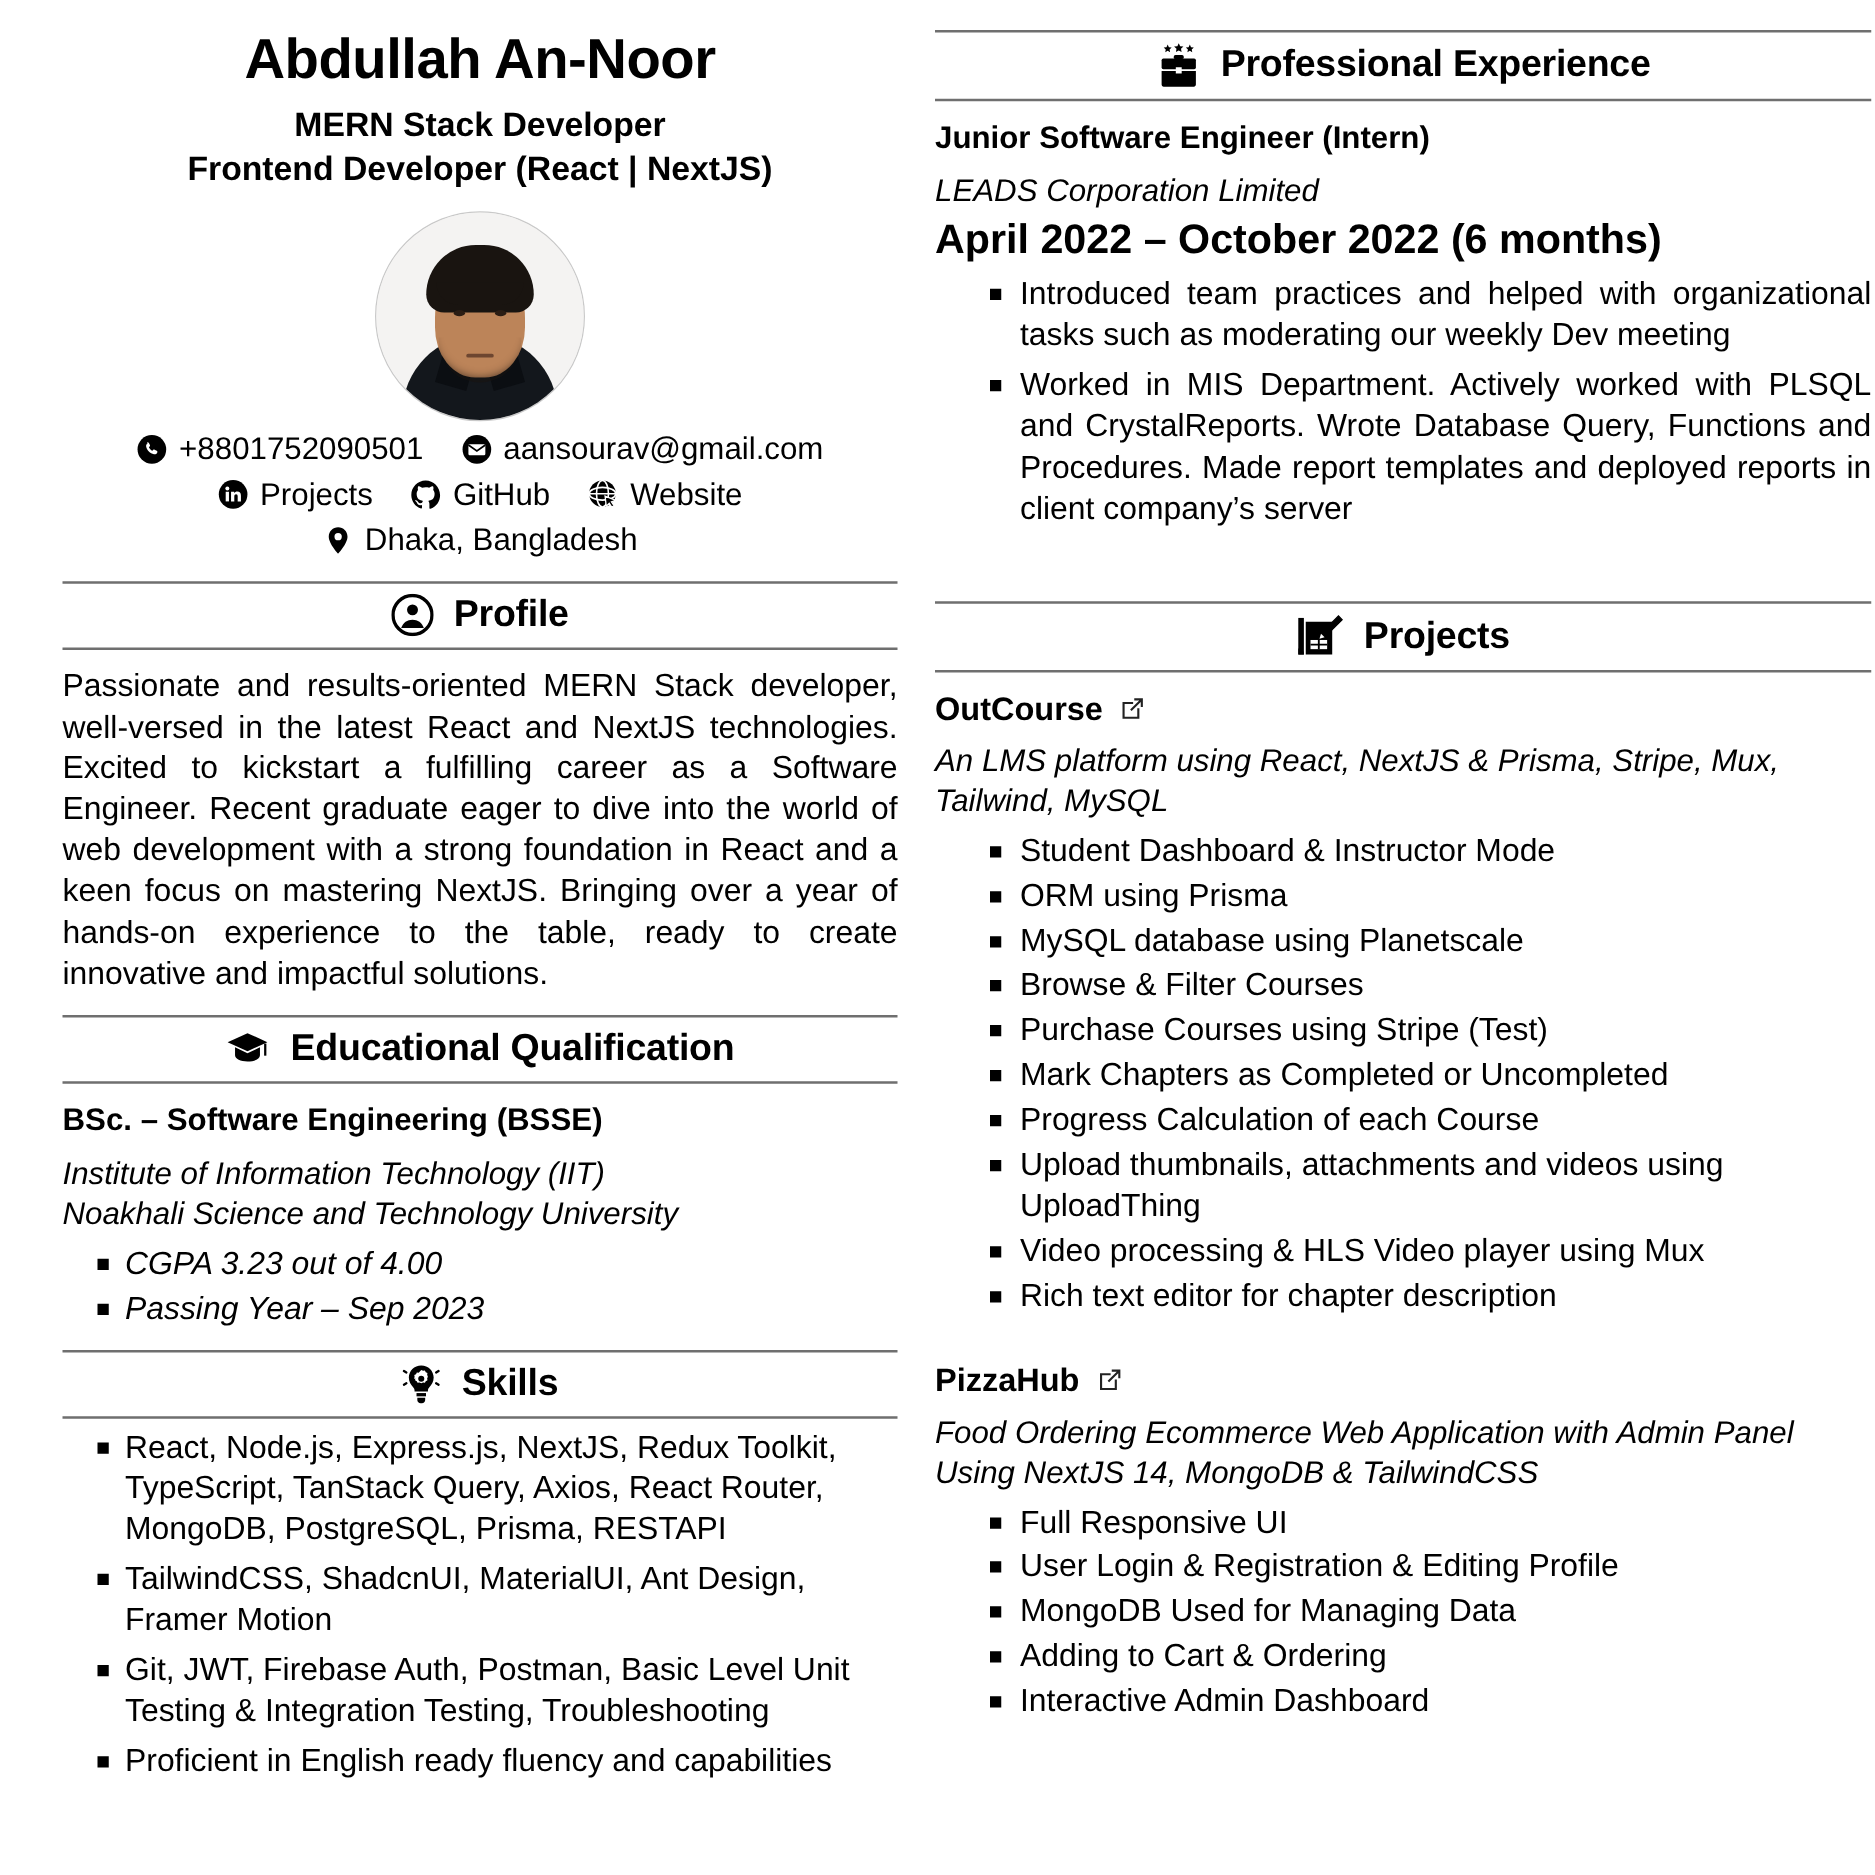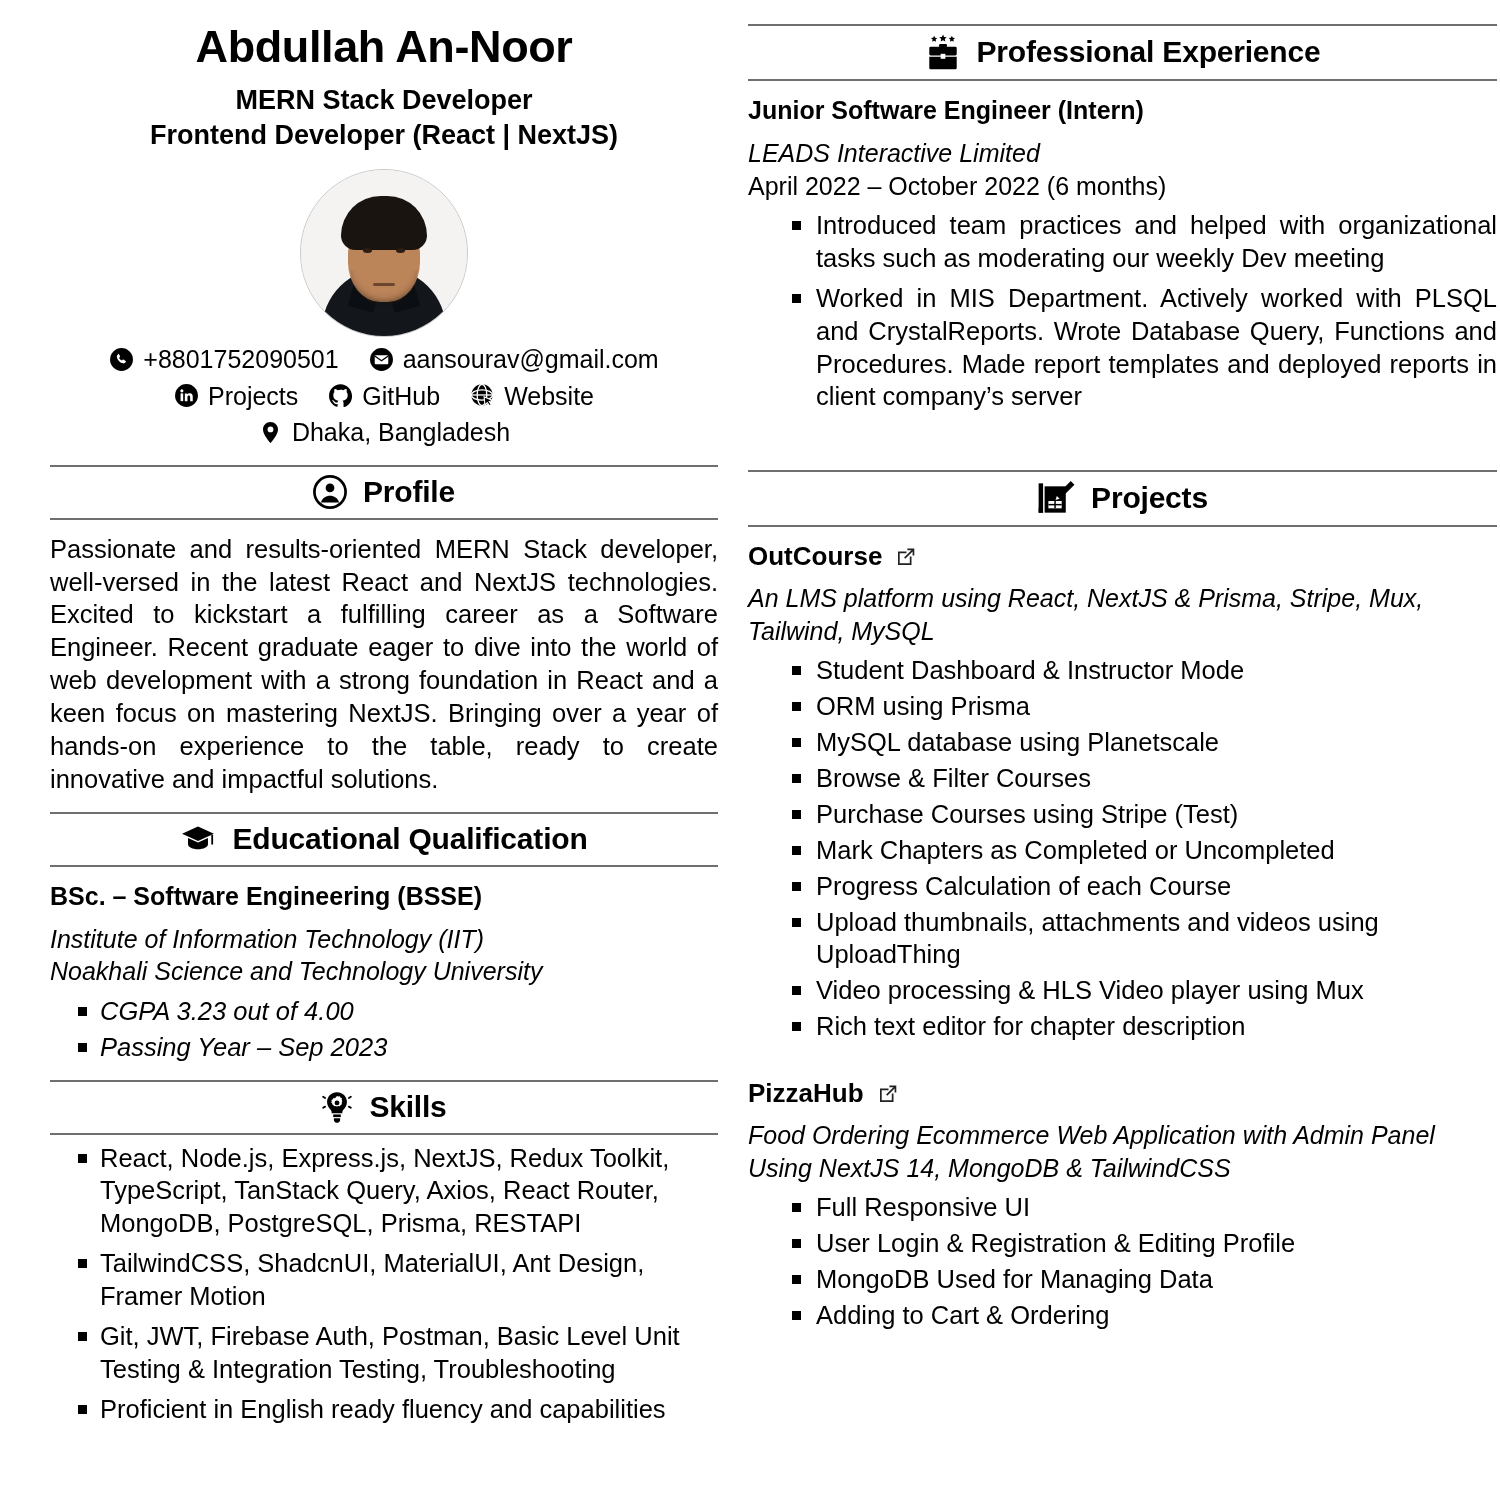--- a/index.html
+++ b/index.html
@@ -112,21 +112,21 @@
 
   
   .para {
     text-align: justify;
     font-size: 25.5px;
     line-height: 1.29;
     margin-top: 13px;
   }
   .ent-title { font-size: 25px; font-weight: bold; margin-top: 15px; }
   .ent-sub   { font-size: 25px; font-style: italic; line-height: 1.30; margin-top: 12px; }
-  .ent-meta  { font-size: 25px; line-height: 1.30; }
+  .ent-meta  { font-size: 33px; line-height: 1.30; font-weight: bold; }
 
   ul.bul { list-style: none; margin-top: 7px; }
   ul.bul > li {
     position: relative;
     padding-left: 56px;
     font-size: 25.5px;
     line-height: 1.29;
     margin-bottom: 7px;
   }
   ul.bul > li::before {
@@ -333,21 +333,21 @@
             <rect x="3.1" y="9.2" width="19.8" height="6.3" rx="1" fill="#000"></rect>
             <path d="M3.1 16.4h19.8v7.9c0 .7-.5 1.2-1.2 1.2H4.3c-.7 0-1.2-.5-1.2-1.2z" fill="#000"></path>
             <rect x="11.3" y="14.3" width="3.4" height="3.6" fill="#fff"></rect>
           </svg>
         </span>
         <span class="s-title">Professional Experience</span>
       </div>
 
       <div>
         <div class="ent-title">Junior Software Engineer (Intern)</div>
-        <div class="ent-sub">LEADS Interactive Limited</div>
+        <div class="ent-sub">LEADS Corporation Limited</div>
         <div class="ent-meta">April 2022 – October 2022 (6 months)</div>
         <ul class="bul justify">
           <li>Introduced team practices and helped with organizational tasks such as moderating our weekly Dev meeting</li>
           <li>Worked in MIS Department. Actively worked with PLSQL and CrystalReports. Wrote Database Query, Functions and Procedures. Made report templates and deployed reports in client company’s server</li>
         </ul>
       </div>
     </div>
 
     <div class="gap-lg"></div>
 
@@ -404,18 +404,19 @@
                 <path d="M12.4 2.6h6.9v6.9h-1.7V5.5l-7.3 7.3-1.2-1.2 7.3-7.3h-4z" fill="#222"></path>
               </svg>
           </a>
         </div>
         <div class="proj-desc">Food Ordering Ecommerce Web Application with Admin Panel Using NextJS 14, MongoDB &amp; TailwindCSS</div>
         <ul class="bul tight">
           <li>Full Responsive UI</li>
           <li>User Login &amp; Registration &amp; Editing Profile</li>
           <li>MongoDB Used for Managing Data</li>
           <li>Adding to Cart &amp; Ordering</li>
+          <li>Interactive Admin Dashboard</li>
         </ul>
       </div>
     </div>
 
   </div>
 </div>
 
 </body></html>

